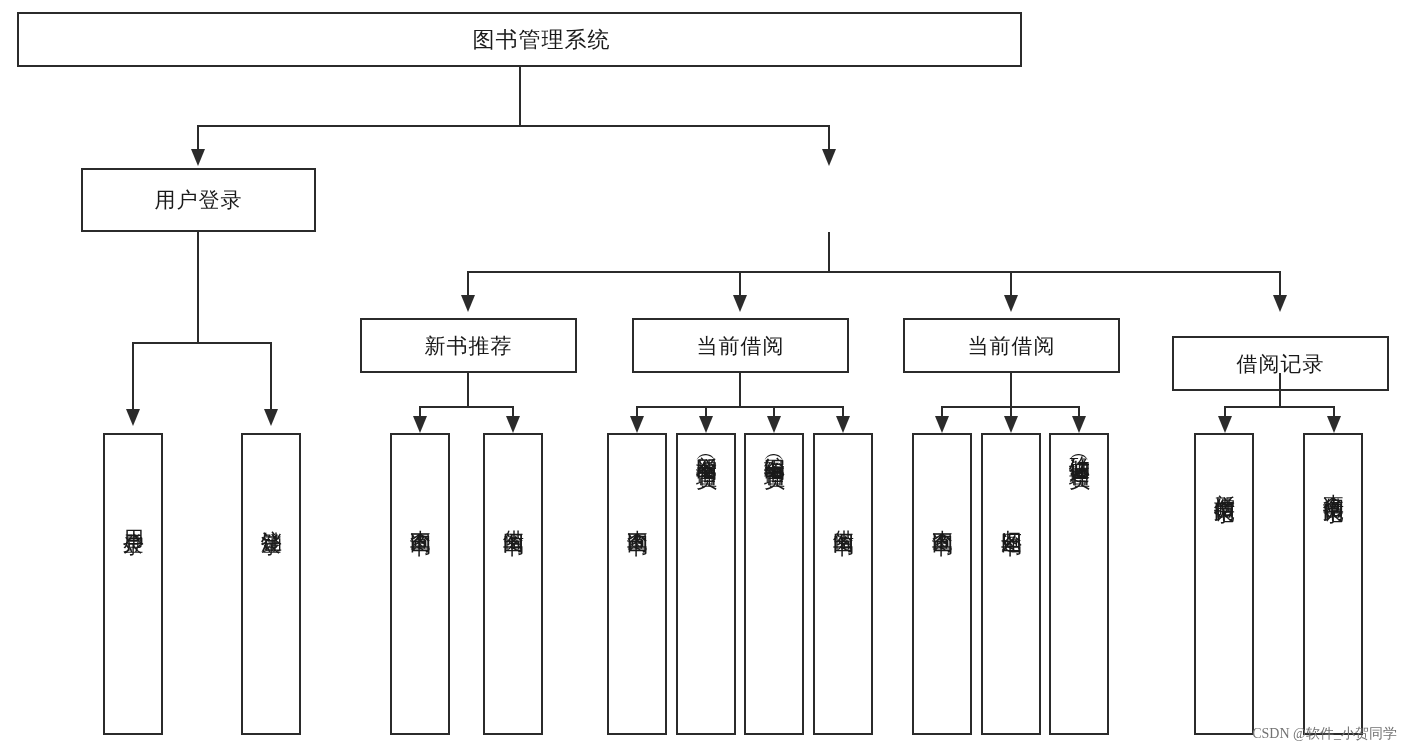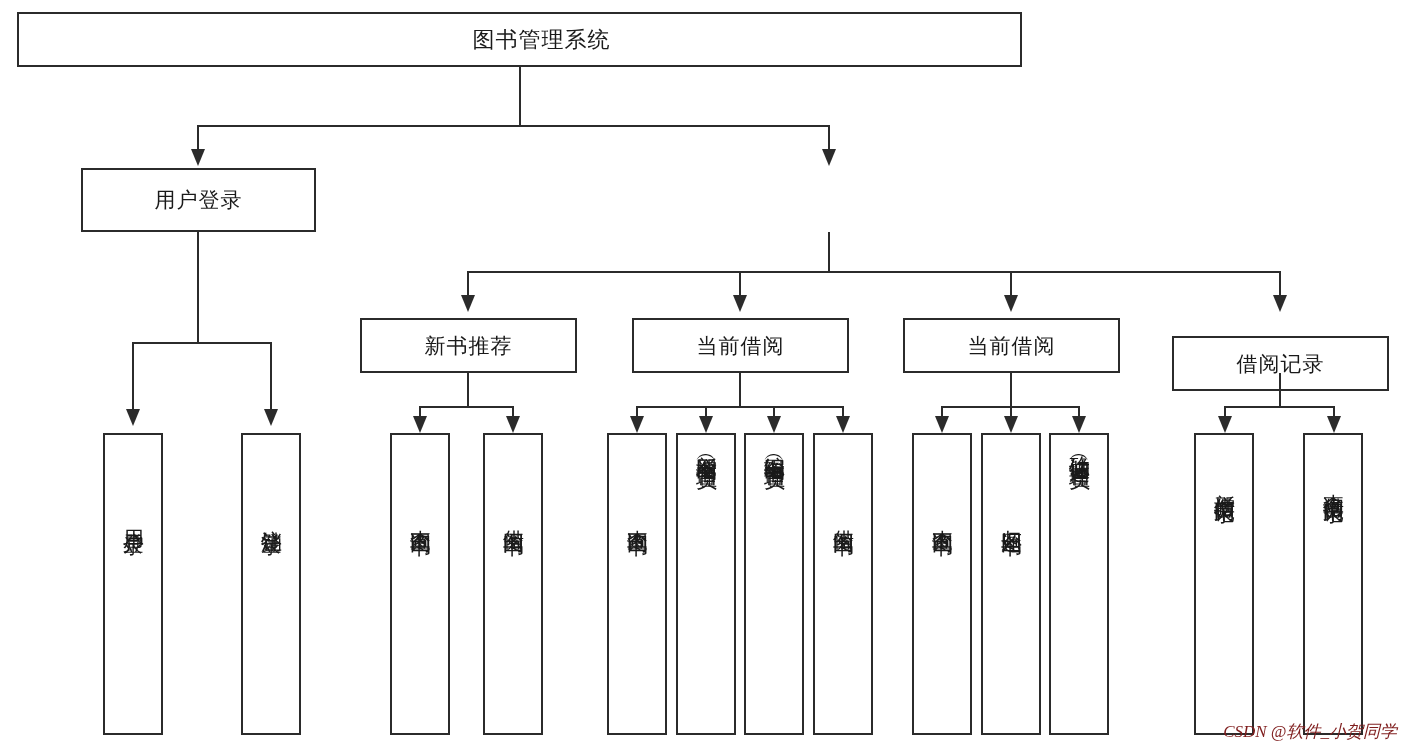--- a/index.html
+++ b/index.html
@@ -64,26 +64,25 @@
     height: 0;
     border-left: 7px solid transparent;
     border-right: 7px solid transparent;
     border-top: 17px solid #2b2b2b;
   }
   
   #watermark {
     position: absolute;
     right: 8px;
     bottom: 4px;
-    font-size: 17px;
-    color: #7f1d1d;
+    font-size: 14px;
+    color: #737373;
     font-family: "Liberation Serif", "DejaVu Serif", serif;
     white-space: nowrap;
     pointer-events: none;
-    font-style: italic;
   }
 </style>
 </head>
 <body>
 
 <div id="canvas">
 
   <div class="node h root" style="left:17px; top:12px; width:1005px; height:55px;padding-left:44px;">
     <span>图书管理系统</span>
   </div>

